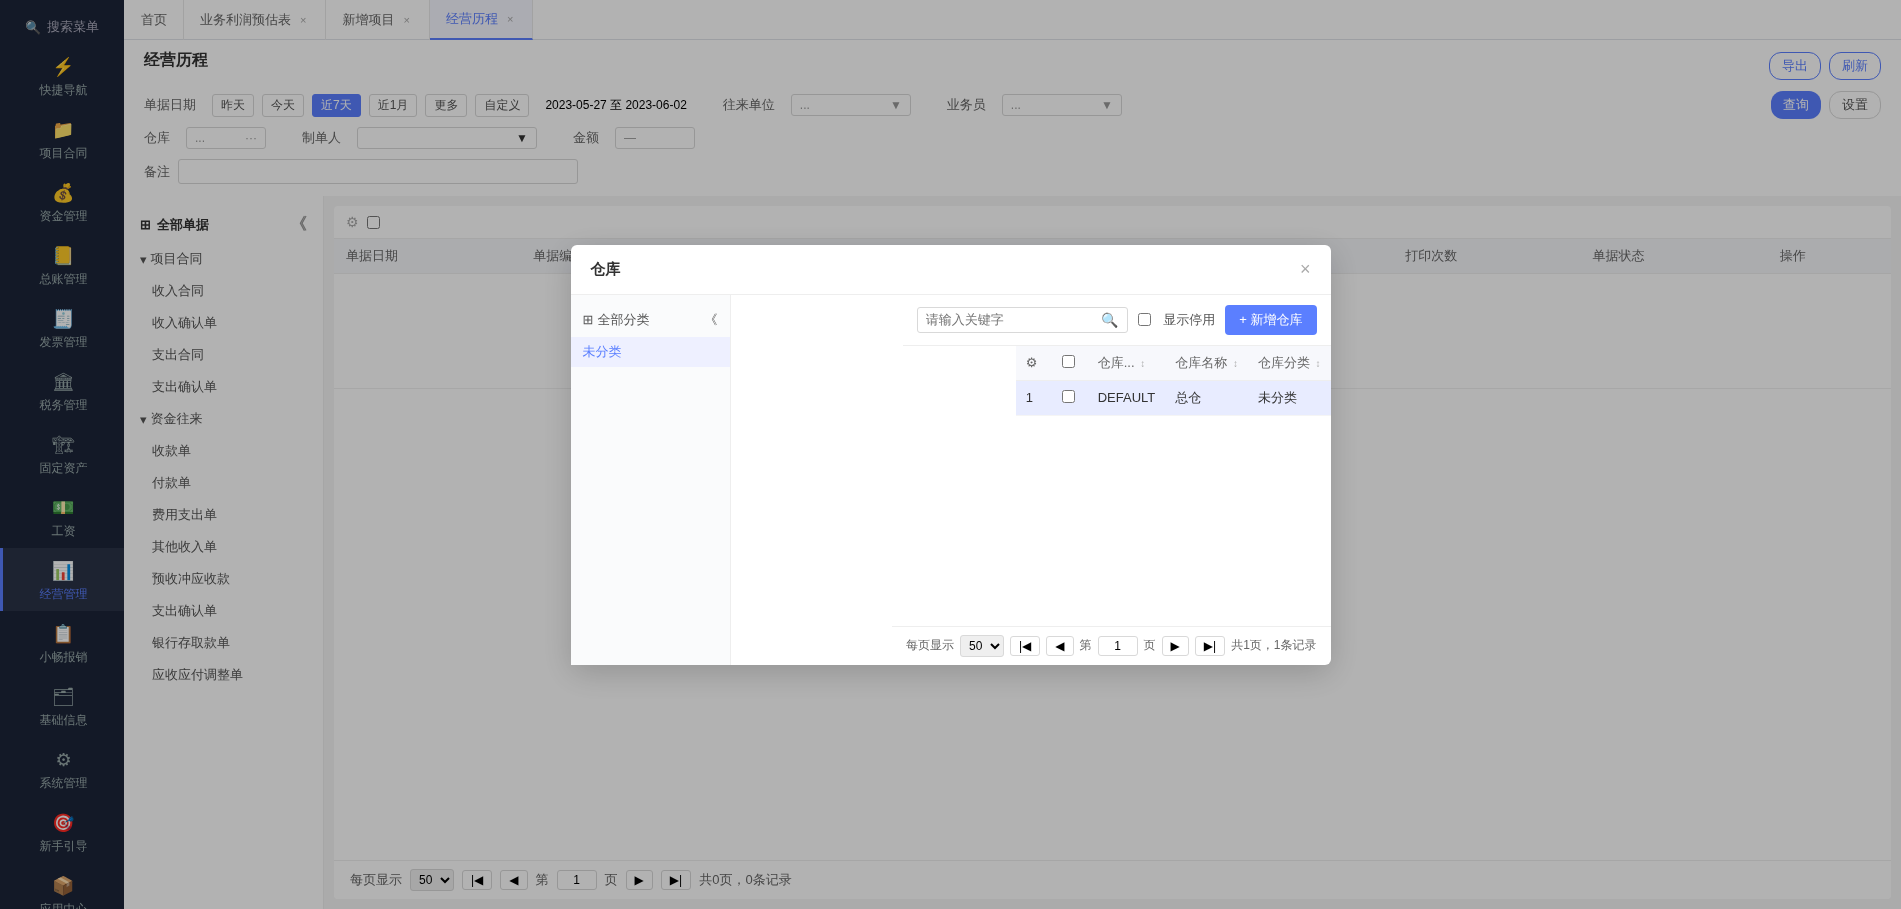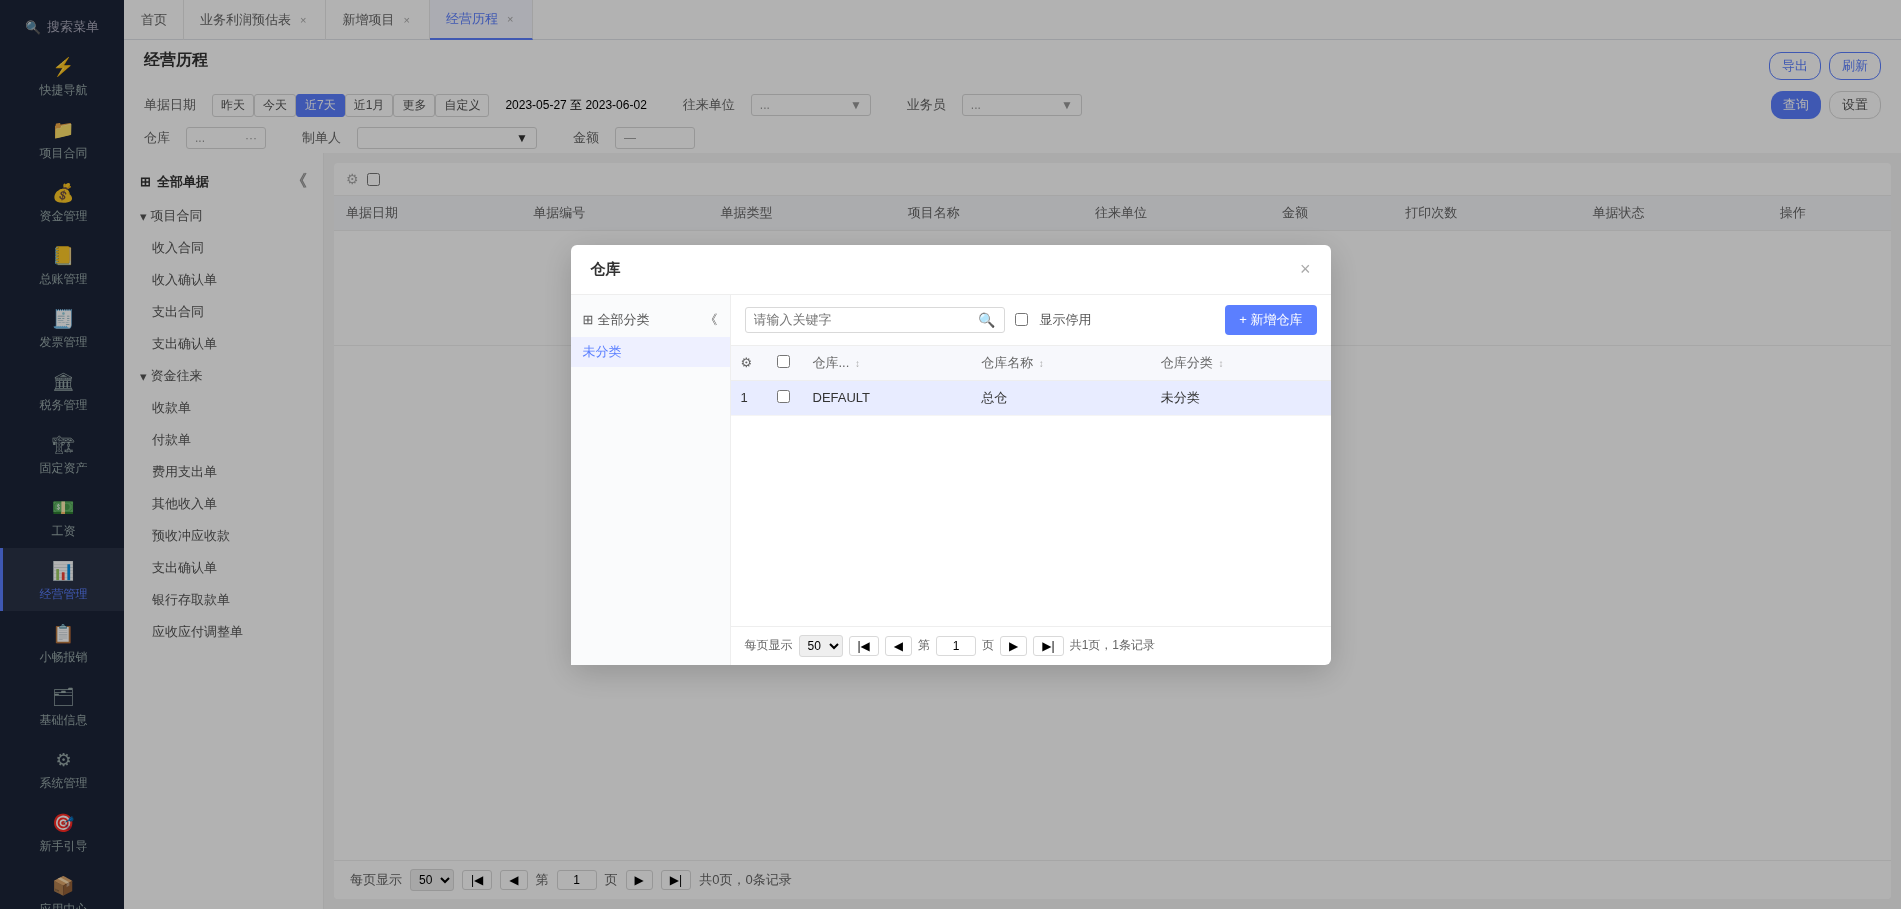--- a/index.html
+++ b/index.html
@@ -19,21 +19,21 @@
     .main-content { flex: 1; display: flex; flex-direction: column; overflow: hidden; background: #f0f2f5; }
 
     
     .tab-bar { background: #fff; display: flex; align-items: center; height: 40px; border-bottom: 1px solid #e0e2e8; padding-left: 1px; }
     .tab { padding: 0 16px; height: 40px; display: flex; align-items: center; gap: 6px; cursor: pointer; font-size: 13px; color: #666; border-right: 1px solid #e8e8e8; }
     .tab.active { color: #5b7fff; background: #f5f6ff; border-bottom: 2px solid #5b7fff; }
     .tab-close { font-size: 11px; color: #aaa; cursor: pointer; padding: 1px 3px; border-radius: 50%; }
     .page-title { font-size: 16px; font-weight: bold; color: #333; margin-bottom: 10px; }
     .filter-row { display: flex; align-items: center; gap: 16px; margin-bottom: 8px; flex-wrap: wrap; }
     .filter-label { font-size: 13px; color: #666; white-space: nowrap; }
-    .filter-date-btns { display: flex; gap: 0; }
+    .filter-date-btns { display: flex; gap: 8px; }
     .date-btn { padding: 2px 8px; font-size: 12px; border: 1px solid #d9d9d9; border-radius: 3px; cursor: pointer; background: #fff; color: #555; }
     .date-btn.active { background: #5b7fff; color: #fff; border-color: #5b7fff; }
     .date-range { font-size: 12px; color: #000000; }
     .filter-select { display: flex; align-items: center; border: 1px solid #d9d9d9; border-radius: 3px; padding: 3px 8px; min-width: 120px; cursor: pointer; font-size: 12px; color: #999; justify-content: space-between; }
 
     
     .content-area { flex: 1; background: #f5f5f5; display: flex; overflow: hidden; }
 
     
     .sub-sidebar { width: 200px; background: #fff; border-right: 1px solid #eee; padding: 10px 0; flex-shrink: 0; overflow-y: auto; }
@@ -68,21 +68,21 @@
     .dialog-close { cursor: pointer; font-size: 18px; color: #aaa; }
     .dialog-body { display: flex; flex: 1; overflow: hidden; }
 
     
     .dialog-tree { width: 160px; border-right: 1px solid #eee; padding: 8px 0; background: #fafbfc; overflow-y: auto; }
     .tree-header { padding: 8px 12px; font-size: 13px; display: flex; align-items: center; gap: 4px; color: #555; font-weight: 500; cursor: pointer; }
     .tree-item { padding: 6px 12px; font-size: 13px; color: #555; cursor: pointer; }
     .tree-item.active { background: #eef0ff; color: #5b7fff; }
 
     
-    .dialog-right { flex: 1; display: flex; flex-direction: column; overflow: hidden; }
+    .dialog-right { flex: 1; display: flex; flex-direction: column; overflow: hidden; align-items: flex-end; }
     .dialog-toolbar { padding: 10px 14px; display: flex; align-items: center; gap: 10px; border-bottom: 1px solid #eee; }
     .search-box { display: flex; align-items: center; border: 1px solid #d9d9d9; border-radius: 3px; padding: 4px 8px; flex: 1; max-width: 260px; }
     .search-box input { border: none; outline: none; font-size: 13px; width: 100%; color: #555; }
     .search-icon { color: #aaa; font-size: 14px; cursor: pointer; }
     .checkbox-label { display: flex; align-items: center; gap: 12px; font-size: 13px; color: #555; cursor: pointer; }
     .add-btn { margin-left: auto; background: #5b7fff; color: #fff; border: none; border-radius: 4px; padding: 6px 14px; font-size: 13px; cursor: pointer; display: flex; align-items: center; gap: 4px; }
 
     
     .dialog-table-wrap { flex: 1; overflow: auto; }
     .dialog-table { width: 100%; border-collapse: collapse; font-size: 13px; }
@@ -251,20 +251,24 @@
           <span style="color:#999;flex:1;font-size:12px;"></span>
           <span style="font-size:12px;">▼</span>
         </div>
 
         <span class="filter-label" style="margin-left:20px;">金额</span>
         <div class="filter-select" style="min-width:80px;">
           <span>—</span>
         </div>
       </div>
 
+      <div class="notes-row" style="margin-bottom:6px;">
+        <span class="filter-label">备注</span>
+        <input class="notes-input" placeholder="" style="">
+      </div>
     </div>
 
     <div class="content-area">
 
       <div class="sub-sidebar">
         <div class="sub-sidebar-header">
           <span>⊞</span>
           <span>全部单据</span>
           <span class="sub-sidebar-toggle">《</span>
         </div>

